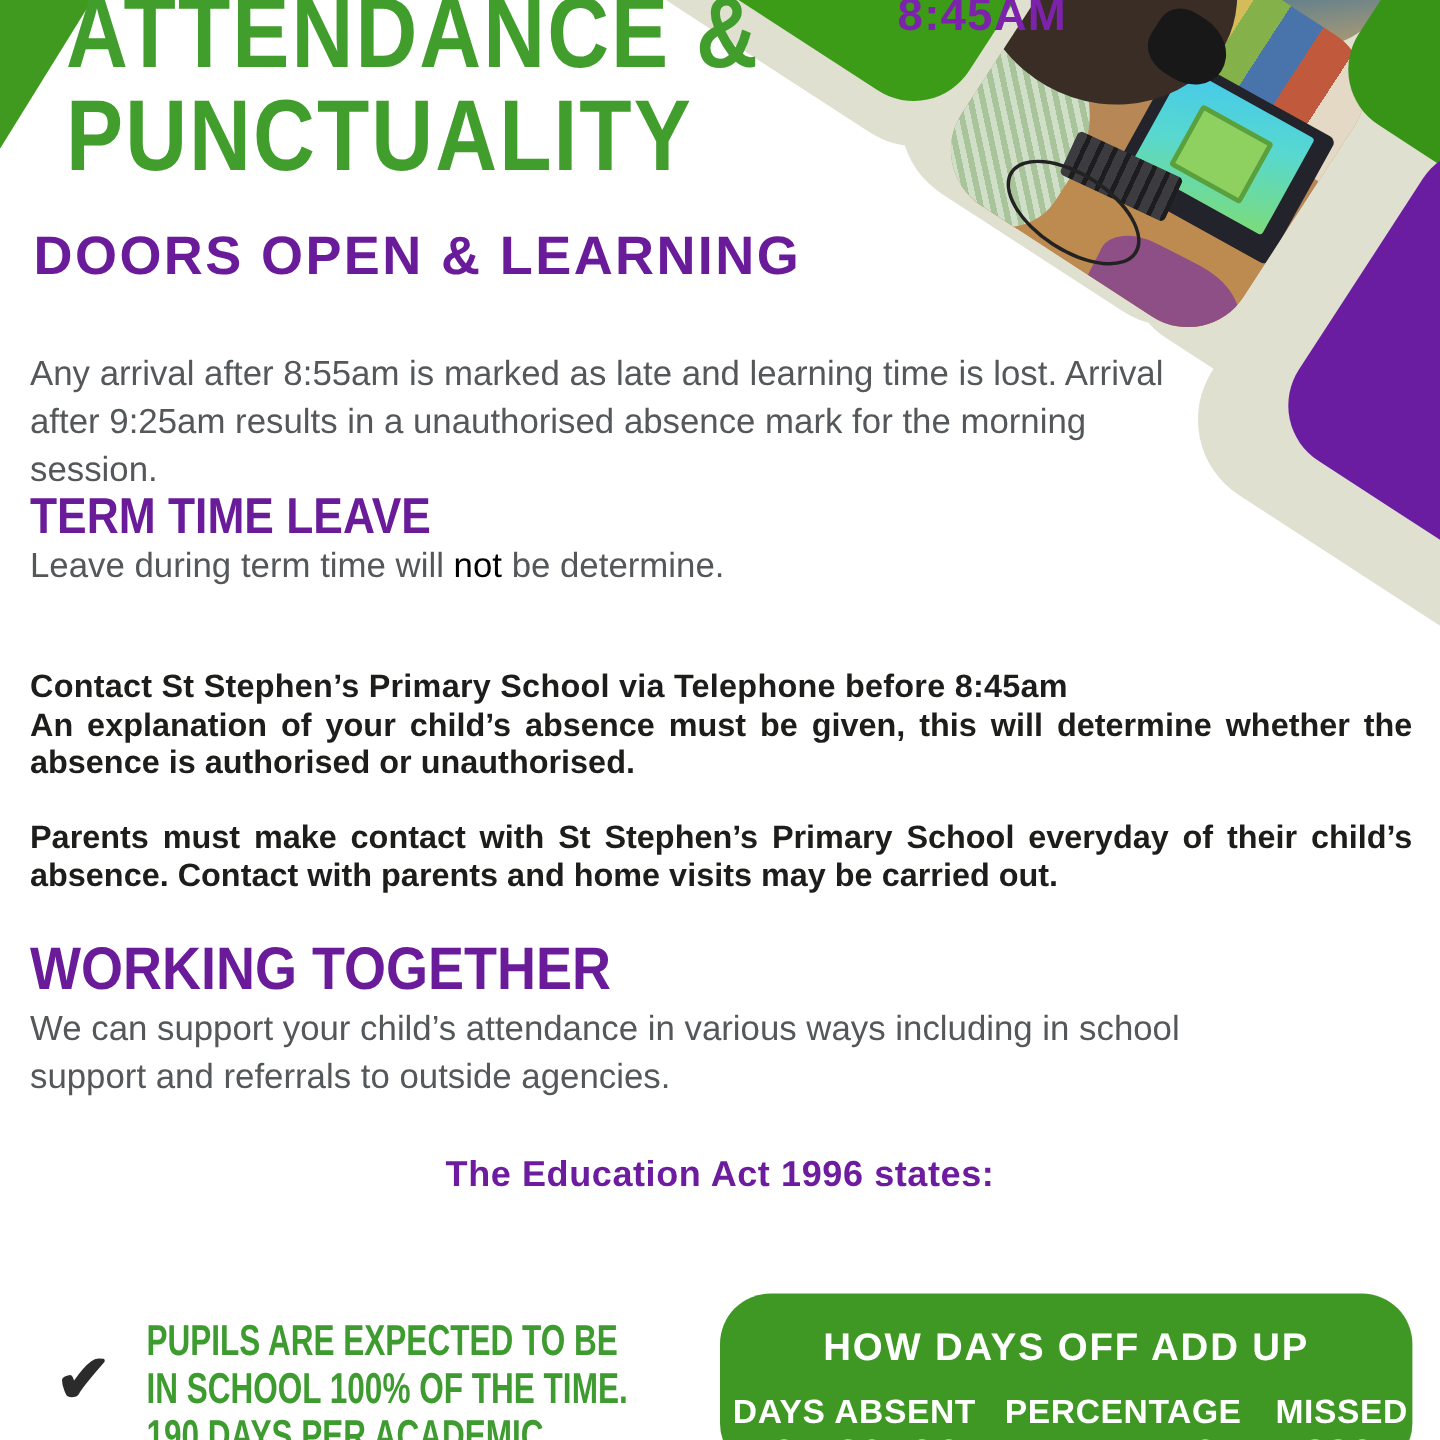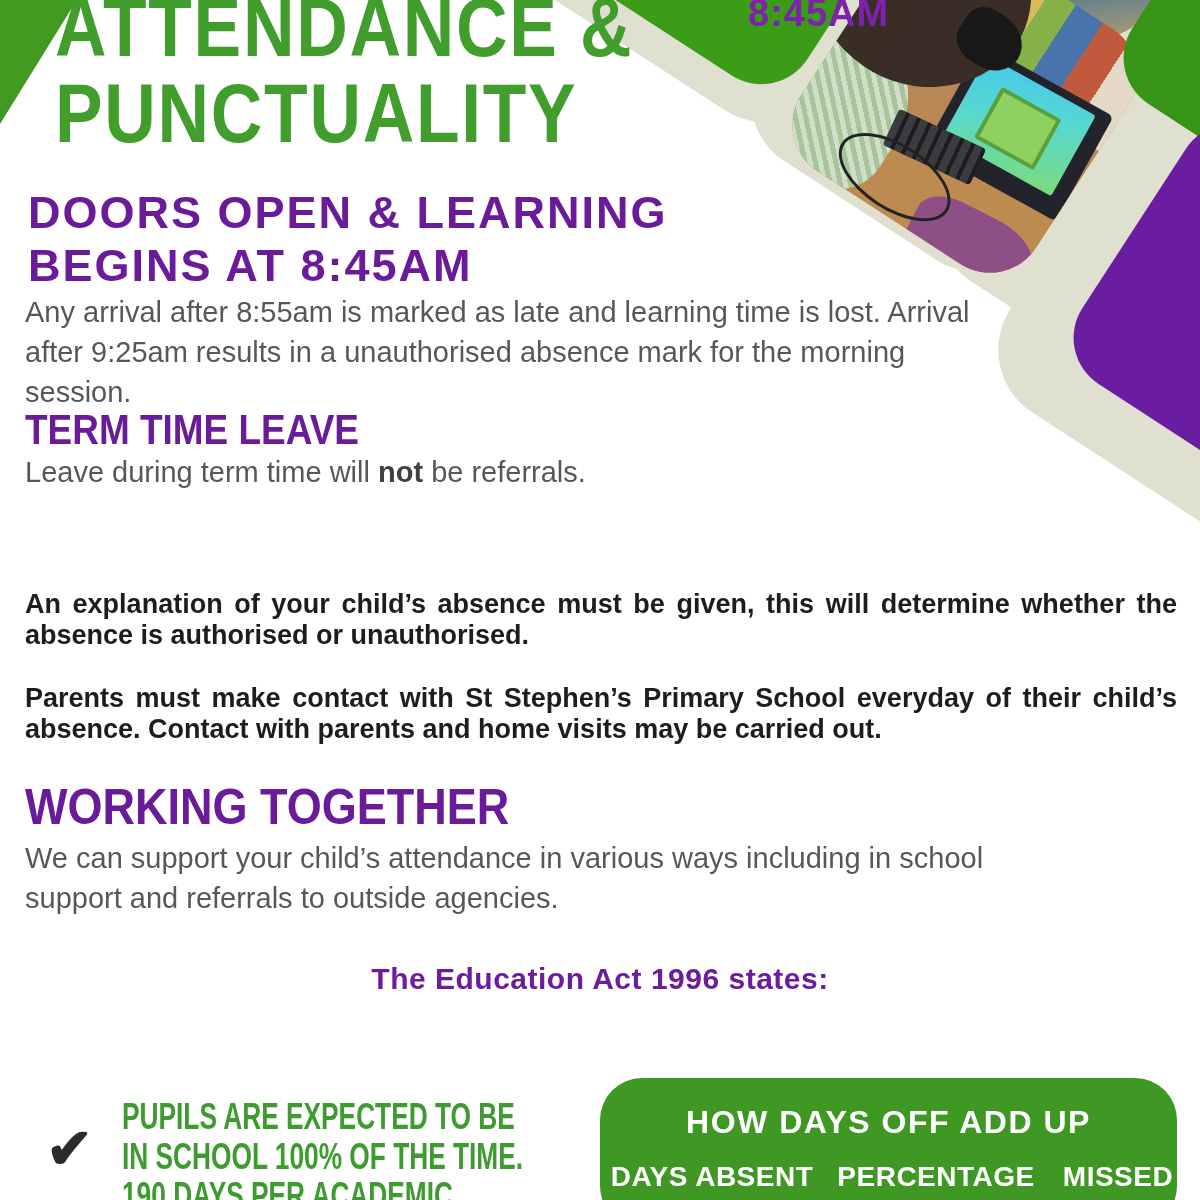--- a/index.html
+++ b/index.html
@@ -51,21 +51,21 @@
   .cx90{transform:scaleX(.90);} .cx73{transform:scaleX(.73);}
   .title{left:55px; top:-16px; color:#419e2c; font-size:84px; font-weight:800;
          line-height:86px; letter-spacing:2px; white-space:nowrap;}
   .badge-time{left:748px; top:-8px; color:#7d22ad; font-size:38px; font-weight:800; letter-spacing:1px; z-index:4;}
   .h-doors{left:28px; top:186px; color:#6a1b9a; font-size:45px; font-weight:700; letter-spacing:2px; line-height:53px; white-space:nowrap;}
   .p-gray{color:#55585a; font-size:29px; line-height:40px; font-weight:400;}
   .p-doors{left:25px; top:292px; width:978px;}
   .h-sub{color:#6a1b9a; font-weight:800; white-space:nowrap;}
   .h-term{left:25px; top:406px; font-size:42px;}
   .p-term{left:25px; top:452px;}
-  .p-term b{color:#404040; font-weight:700;}
+  .p-term b{color:#000000; font-weight:400;}
   .h-reporting{left:27px; top:509px; font-size:44px; letter-spacing:1.5px;}
   .p-black{color:#1d1d1b; font-size:27px; font-weight:700; line-height:30.5px;}
   .p-contact{left:25px; top:557px; white-space:nowrap; letter-spacing:.2px;}
   .p-explain{left:25px; top:589px; width:1152px; text-align:justify;}
   .p-parents{left:25px; top:683px; width:1152px; text-align:justify;}
   .h-working{left:25px; top:778px; font-size:50px;}
   .p-working{left:25px; top:838px; width:1060px;}
   .act{color:#6d1b9f; font-weight:700; text-align:center;margin-top:16px;}
   .act-intro{left:0; top:946px; width:1200px; font-size:30px; letter-spacing:.5px;}
   .act-quote{left:20px; top:982px; width:1160px; font-size:30px; line-height:35px; letter-spacing:.3px;}
@@ -114,31 +114,31 @@
 
   <div class="abs corner-tri"></div>
 
   <div class="abs title z">
     <span class="cond cx85">ATTENDANCE &amp;</span><br>
     <span class="cond cx85">PUNCTUALITY</span>
   </div>
 
   <div class="abs h-doors z">
     <span>DOORS OPEN &amp; LEARNING</span><br>
-    <span>BEGINS AT 8:45AM</span>
   </div>
   <div class="abs p-gray p-doors z">Any arrival after 8:55am is marked as late and learning time is lost. Arrival after 9:25am results in a unauthorised absence mark for the morning session.</div>
 
   <div class="abs h-sub h-term z">
     <span class="cond cx88">TERM TIME LEAVE</span>
   </div>
   <div class="abs p-gray p-term z">
-    <span>Leave during term time will </span><b>not</b><span> be referrals.</span>
+    <span>Leave during term time will </span><b>not</b><span> be determine.</span>
   </div>
 
+  <div class="abs p-black p-contact z">Contact St Stephen’s Primary School via Telephone before 8:45am</div>
   <div class="abs p-black p-parents z">Parents must make contact with St Stephen’s Primary School everyday of their child’s absence. Contact with parents and home visits may be carried out.</div>
   <div class="abs p-black p-explain z">An explanation of your child’s absence must be given, this will determine whether the absence is authorised or unauthorised.</div>
 
   <div class="abs h-sub h-working z">
     <span class="cond cx90">WORKING TOGETHER</span>
   </div>
   <div class="abs p-gray p-working z">We can support your child’s attendance in various ways including in school support and referrals to outside agencies.</div>
 
   <div class="abs act act-intro z">The Education Act 1996 states:</div>
 

